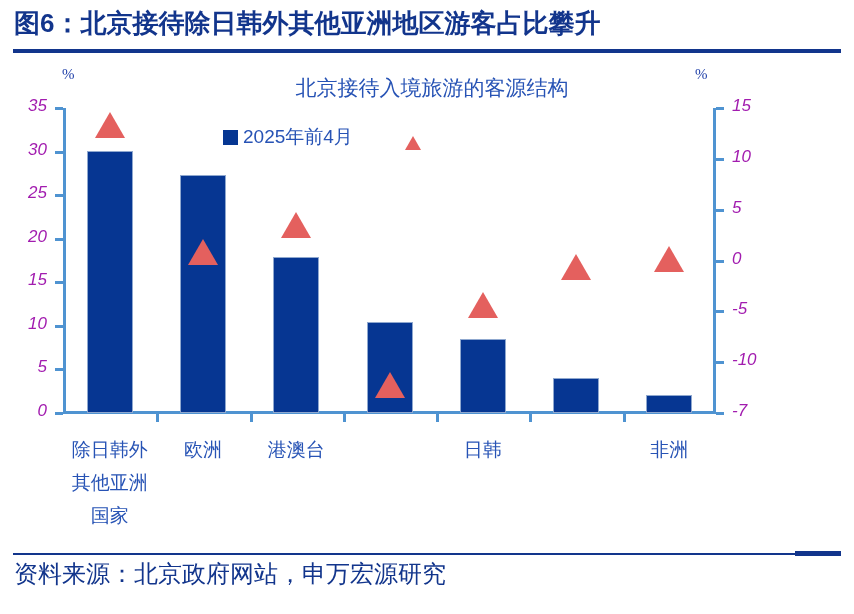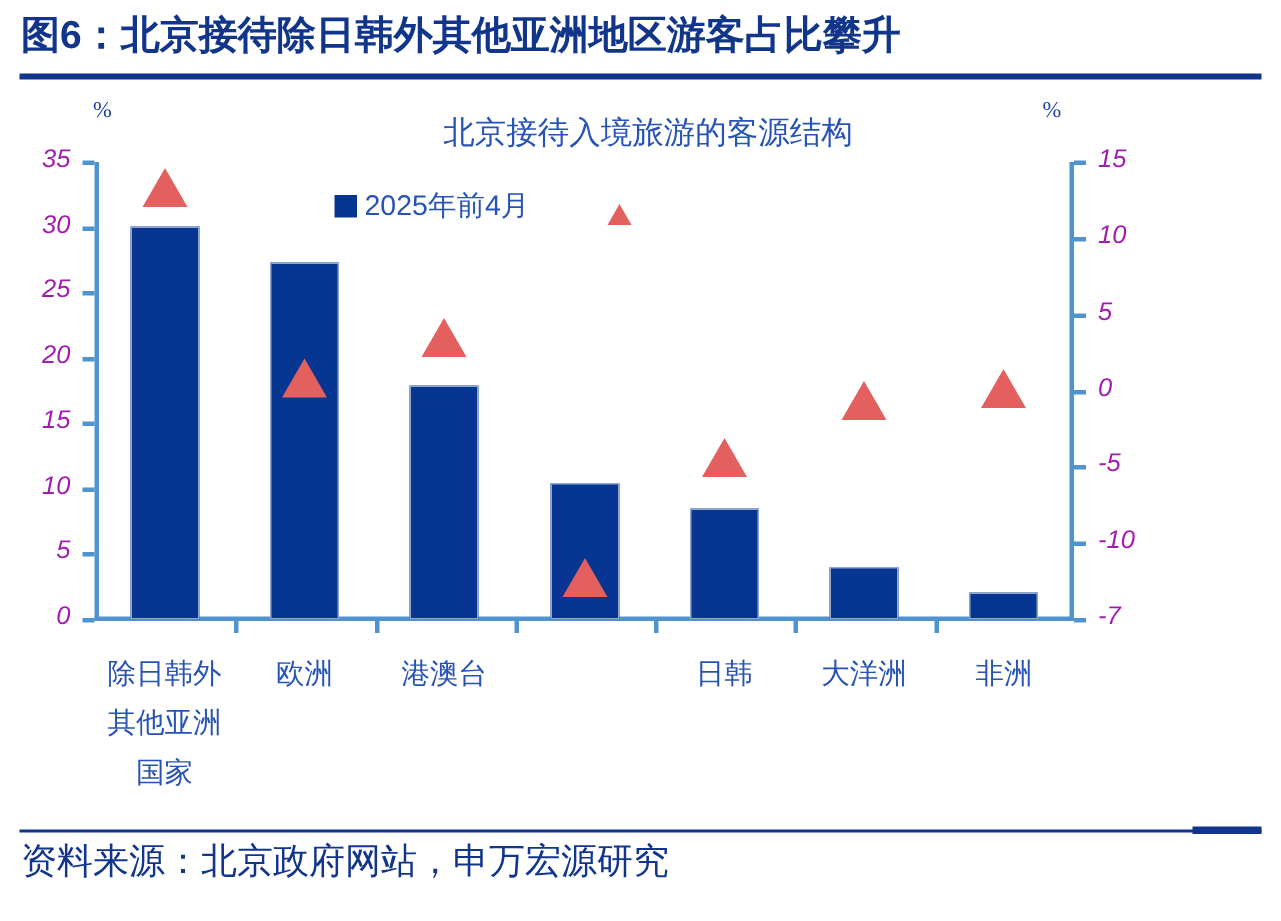--- a/index.html
+++ b/index.html
@@ -283,21 +283,20 @@
       <div class="xtick" style="left: 279.857px;"></div>
       <div class="bar" title="美洲: 10.4" style="left: 303.5px; top: 214.371px; width: 46px; height: 90.6286px;"></div>
       <div class="marker" title="美洲: -12.2" style="left: 311.5px; top: 263.533px;"></div>
       <div class="xtick" style="left: 373.143px;"></div>
       <div class="bar" title="日韩: 8.5" style="left: 396.786px; top: 230.929px; width: 46px; height: 74.0714px;"></div>
       <div class="marker" title="日韩: -4.4" style="left: 404.786px; top: 184.233px;"></div>
       <div class="cat-label" style="left: 373.143px; top: 325px; width: 93.2857px;">日韩</div>
       <div class="xtick" style="left: 466.429px;"></div>
       <div class="bar" title="大洋洲: 4" style="left: 490.071px; top: 270.143px; width: 46px; height: 34.8571px;"></div>
       <div class="marker" title="大洋洲: -0.6" style="left: 498.071px; top: 145.6px;"></div>
-      <div class="cat-label" style="left: 466.429px; top: 325px; width: 93.2857px;">大洋洲</div>
       <div class="xtick" style="left: 559.714px;"></div>
       <div class="bar" title="非洲: 2.1" style="left: 583.357px; top: 286.7px; width: 46px; height: 18.3px;"></div>
       <div class="marker" title="非洲: 0.1" style="left: 591.357px; top: 138.483px;"></div>
       <div class="cat-label" style="left: 559.714px; top: 325px; width: 93.2857px;">非洲</div>
     </div>
 
 </div>
 
 <div class="footer-rule-wrap">
   <div class="footer-rule"></div>

